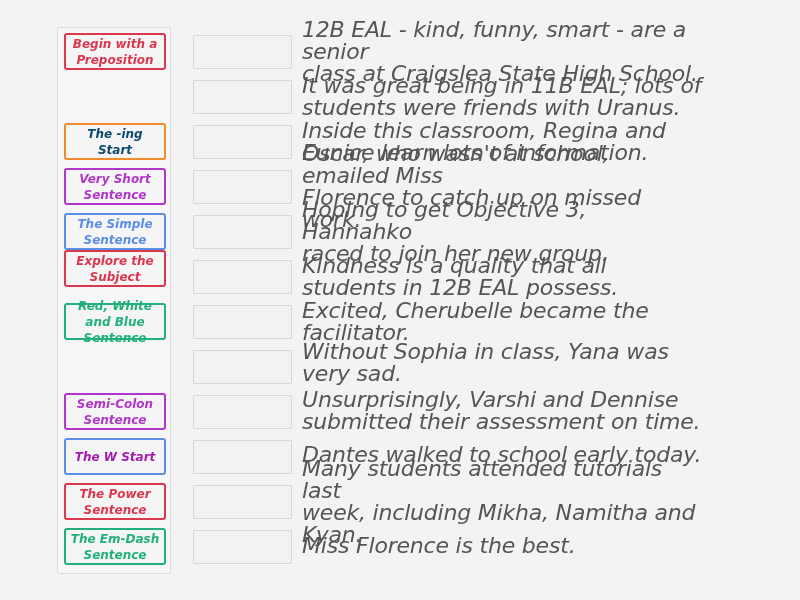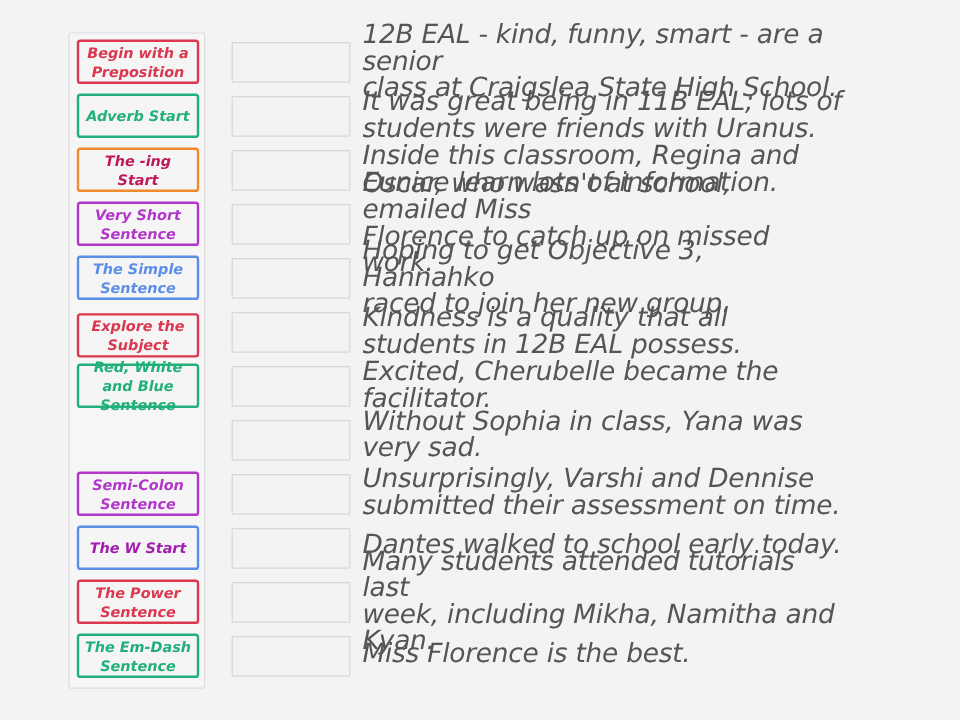--- a/index.html
+++ b/index.html
@@ -48,33 +48,30 @@
     white-space:pre-line;
   }
 </style>
 </head>
 <body>
 
 <div class="card-panel">
   <div class="card" style="top: 5px; border-color: rgb(217, 56, 79); color: rgb(217, 56, 79);">
       <span>Begin with a Preposition</span>
     </div>
-  <div class="card" style="top: 50px; border-color: rgb(34, 176, 122); color: rgb(34, 176, 122);">
-      <span>Adverb Start</span>
-    </div>
-  <div class="card" style="top: 95px; border-color: rgb(240, 138, 44); color: #be185d;">
+  <div class="card" style="top: 95px; border-color: rgb(240, 138, 44); color: #0c4a6e;">
       <span>The -ing Start</span>
     </div>
   <div class="card" style="top: 140px; border-color: rgb(178, 54, 201); color: rgb(178, 54, 201);">
       <span>Very Short Sentence</span>
     </div>
   <div class="card" style="top: 185px; border-color: rgb(91, 142, 230); color: rgb(91, 142, 230);">
       <span>The Simple Sentence</span>
     </div>
-  <div class="card" style="top: 233px; border-color: rgb(217, 56, 79); color: rgb(217, 56, 79);">
+  <div class="card" style="top: 222px; border-color: rgb(217, 56, 79); color: rgb(217, 56, 79);">
       <span>Explore the Subject</span>
     </div>
   <div class="card" style="top: 275px; border-color: rgb(34, 176, 122); color: rgb(34, 176, 122);">
       <span>Red, White and Blue Sentence</span>
     </div>
   <div class="card" style="top: 365px; border-color: rgb(178, 54, 201); color: rgb(178, 54, 201); align-items: flex-end;">
       <span>Semi-Colon Sentence</span>
     </div>
   <div class="card" style="top: 410px; border-color: rgb(91, 142, 230); color: #a21caf;">
       <span>The W Start</span>

